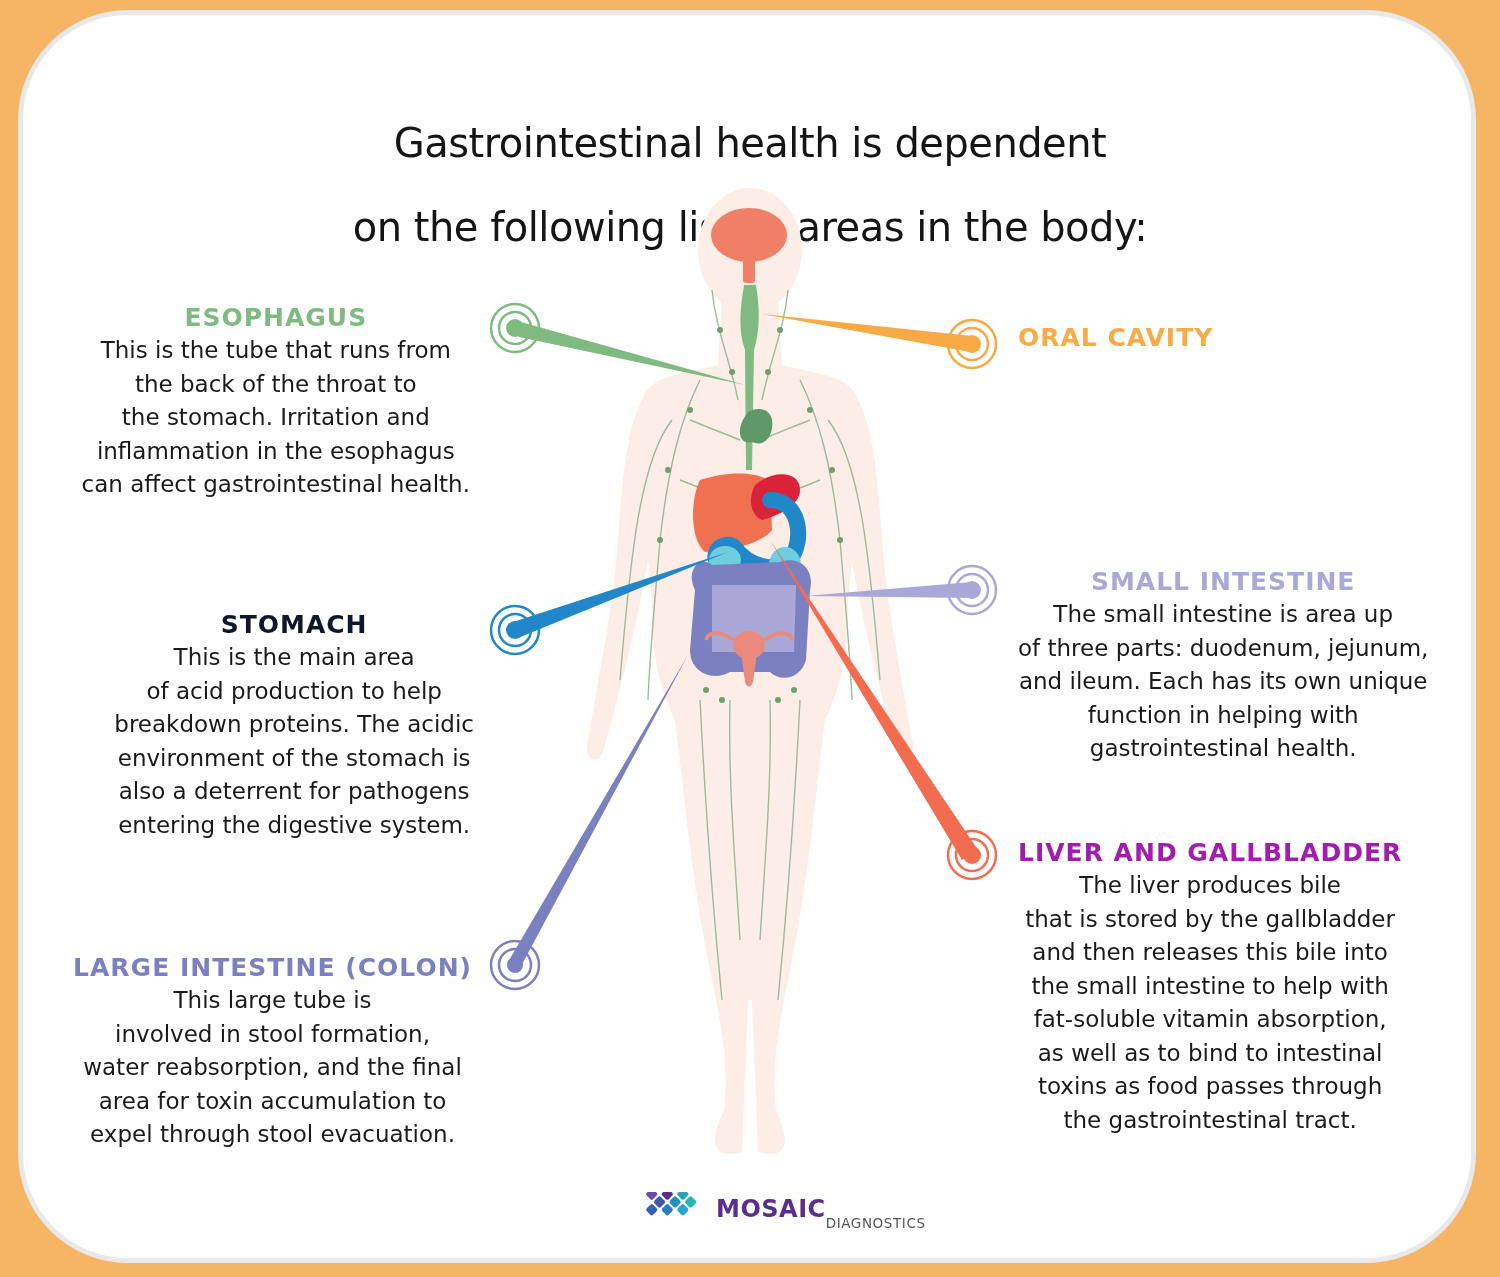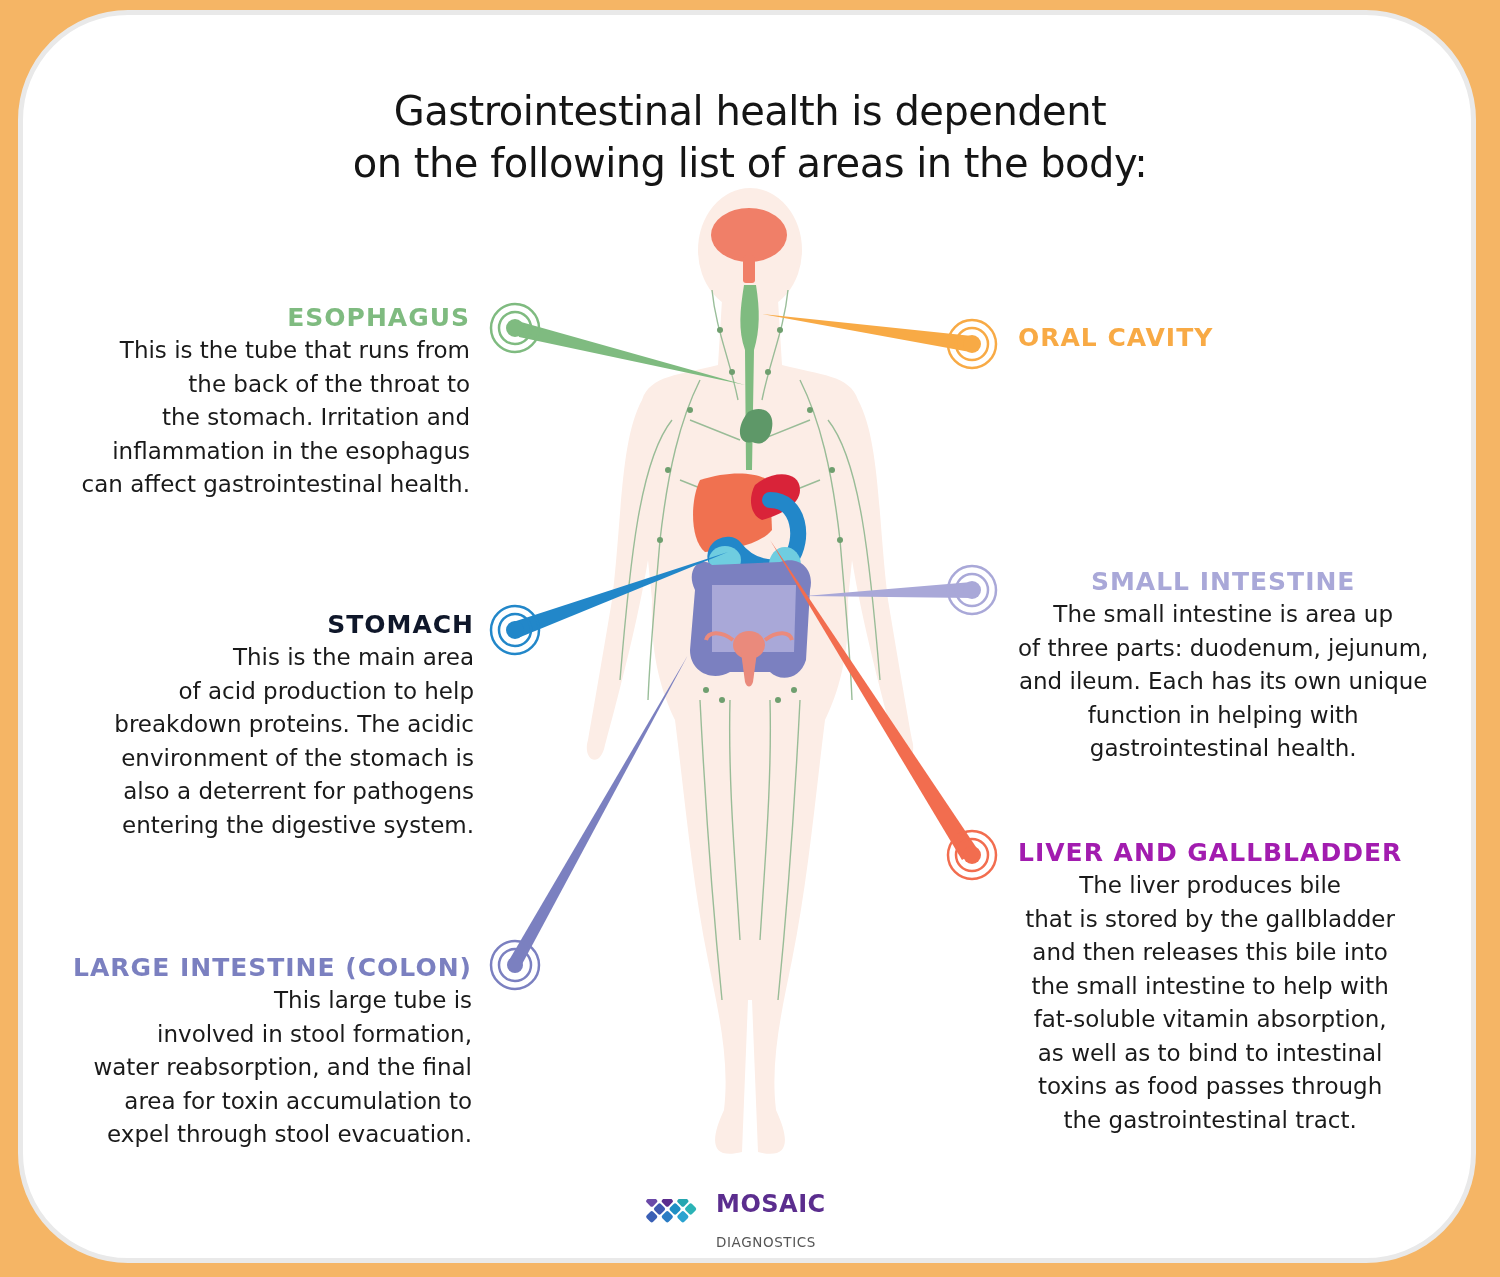--- a/index.html
+++ b/index.html
@@ -23,54 +23,54 @@
     position: absolute;
     left: 0; top: 58px; width: 1500px;
     text-align: center;
     font-family: "DejaVu Sans", sans-serif;
     font-weight: normal;
     font-size: 40px;
     line-height: 52px;
     color: #151515;
     letter-spacing: -0.5px;
   }
-  .title span { display: block; }
+  .title span { display: block; margin-top: 32px; }
   .figure {
     position: absolute; left: 0; top: 0;
     width: 1500px; height: 1277px;
   }
   .section { position: absolute; }
   .section .heading {
     font-family: "DejaVu Sans", sans-serif;
     font-weight: bold;
     font-size: 25px;
     letter-spacing: 1px;
     line-height: 32px;
     white-space: nowrap;
   }
   .section .body {
     font-family: "DejaVu Sans", sans-serif;
     font-size: 23px;
     line-height: 33.5px;
     color: #1a1a1a;
     white-space: pre-line;
   }
-  .left { text-align: right; }
+  .left { text-align: center; }
   .right { text-align: center; }
   #sec-esophagus { right: 1030px; top: 302px; }
   #sec-stomach { right: 1026px; top: 609px; }
   #sec-colon { right: 1028px; top: 952px; }
   #sec-oral { left: 1018px; top: 322px; }
   #sec-small { left: 1018px; top: 566px; }
   #sec-liver { left: 1018px; top: 837px; }
   .logo {
     position: absolute; left: 628px; top: 1192px;
     display: flex; align-items: center; gap: 8px;
   }
-  .logo .words { display: flex; flex-direction: column; line-height: 1; }
+  .logo .words { display: flex; flex-direction: row; line-height: 1; }
   .logo .brand {
     font-family: "DejaVu Sans", sans-serif; font-weight: bold;
     font-size: 24px; color: #5b2d8e; letter-spacing: 0.5px;
   }
   .logo .sub {
     font-family: "DejaVu Sans", sans-serif;
     font-size: 13.5px; color: #555; letter-spacing: 0.6px; margin-top: 20px;
   }
 </style>
 </head>

